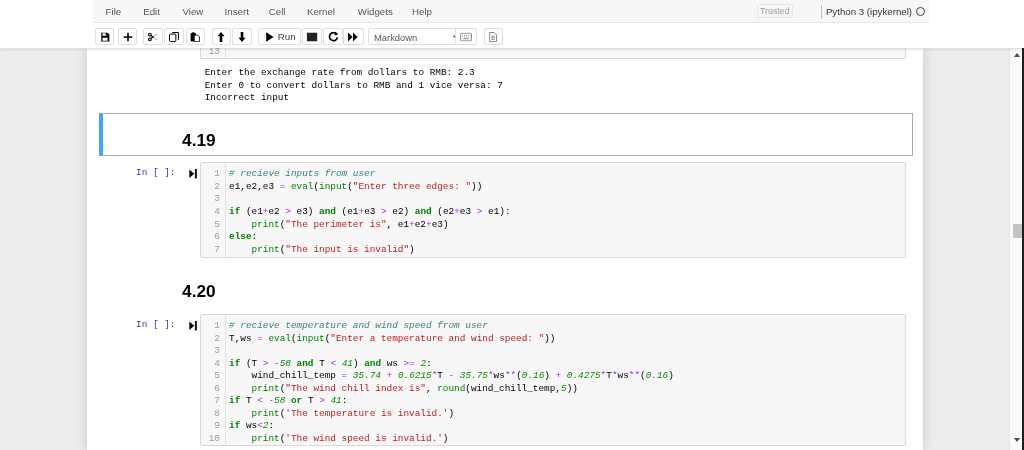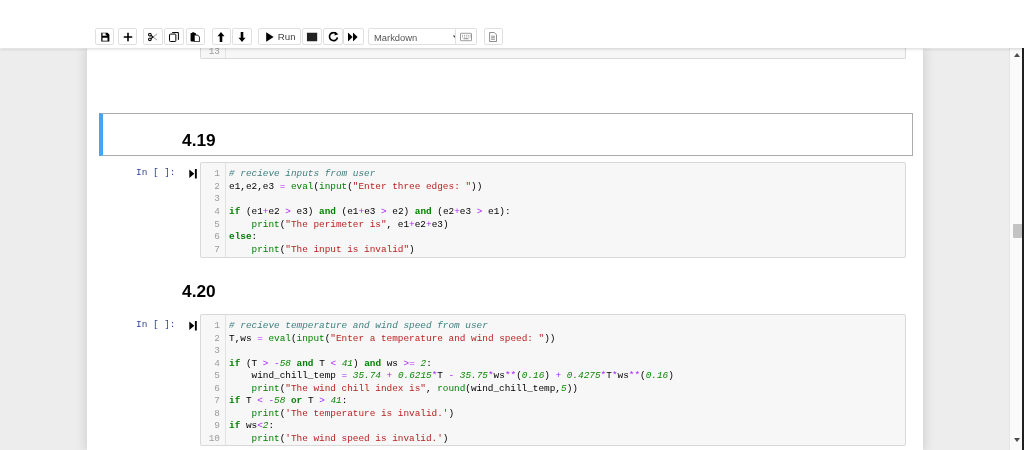--- a/index.html
+++ b/index.html
@@ -63,20 +63,23 @@
     <div class="sb-arrow" style="left:3.8px; top:390px; border-left:3.4px solid transparent; border-right:3.4px solid transparent; border-top:4.6px solid #4d4d4d;"></div>
     <div id="sbthumb"></div>
   </div>
   <div id="winedge"></div>
 
   <div class="codebox" style="top:44.5px; height:14.2px; border-top:none;">
     <div class="gutsep" style="background:#e2e2e2;"></div>
     <div class="lnum mono" style="top:1.4px;">13</div>
   </div>
 
+  <div class="abs mono" style="left:204.7px; top:67.2px; line-height:12.5px; color:#000;">Enter the exchange rate from dollars to RMB: 2.3
+Enter 0 to convert dollars to RMB and 1 vice versa: 7
+Incorrect input</div>
 
   <div class="abs" style="left:99.2px; top:113.2px; width:814px; height:43px; background:#fff; border:1px solid #ababab; border-left:4.2px solid #42a5f5;"></div>
   <div class="hdg" style="left:182.1px; top:131.9px;">4.19</div>
 
   <div class="prompt" style="top:167.4px;">In [ ]:</div>
   <div class="runicon" style="top:169.3px;">
     <svg width="8" height="9.5" viewBox="0 0 8 9.5">
         <polygon points="0.3,0.6 5.3,4.75 0.3,8.9" fill="#000"></polygon>
         <rect x="5.9" y="0" width="1.9" height="9.5" fill="#000"></rect>
       </svg>
@@ -126,20 +129,34 @@
 <span class="k">if</span> (T <span class="o">&gt;</span> <span class="o">-</span><span class="n">58</span> <span class="k">and</span> T <span class="o">&lt;</span> <span class="n">41</span>) <span class="k">and</span> ws <span class="o">&gt;=</span> <span class="n">2</span>:
     wind_chill_temp <span class="o">=</span> <span class="n">35.74</span> <span class="o">+</span> <span class="n">0.6215</span><span class="o">*</span>T <span class="o">-</span> <span class="n">35.75</span><span class="o">*</span>ws<span class="o">**</span>(<span class="n">0.16</span>) <span class="o">+</span> <span class="n">0.4275</span><span class="o">*</span>T<span class="o">*</span>ws<span class="o">**</span>(<span class="n">0.16</span>)
     <span class="b">print</span>(<span class="s">"The wind chill index is"</span>, <span class="b">round</span>(wind_chill_temp,<span class="n">5</span>))
 <span class="k">if</span> T <span class="o">&lt;</span> <span class="o">-</span><span class="n">58</span> <span class="k">or</span> T <span class="o">&gt;</span> <span class="n">41</span>:
     <span class="b">print</span>(<span class="s">'The temperature is invalid.'</span>)
 <span class="k">if</span> ws<span class="o">&lt;</span><span class="n">2</span>:
     <span class="b">print</span>(<span class="s">'The wind speed is invalid.'</span>)</div>
   </div>
 
   <div id="header">
+    <div id="menubar">
+      <div class="menu" style="left:12.6px;">File</div>
+      <div class="menu" style="left:50.2px;">Edit</div>
+      <div class="menu" style="left:89.5px;">View</div>
+      <div class="menu" style="left:131.6px;">Insert</div>
+      <div class="menu" style="left:175.8px;">Cell</div>
+      <div class="menu" style="left:214px;">Kernel</div>
+      <div class="menu" style="left:264.8px;">Widgets</div>
+      <div class="menu" style="left:319px;">Help</div>
+      <div id="trusted">Trusted</div>
+      <div id="ksep"></div>
+      <div id="kname">Python 3 (ipykernel)</div>
+      <div id="kcirc"></div>
+    </div>
 
     <div class="btn" style="left:95.1px; width:19.2px;">
       <svg width="10" height="10" viewBox="0 0 16 16">
           <path fill="#000" d="M2 1h10l3 3v11H2V1zm2 1v4h7V2H4zm7 0h-2v3h2V2zM4 9v5h8V9H4z"></path>
         </svg>
     </div>
     <div class="btn" style="left:118px; width:19.2px;">
       <svg width="9" height="9" viewBox="0 0 9 9">
           <path stroke="#000" stroke-width="1.6" d="M4.5 0v9M0 4.5h9"></path>
         </svg>

